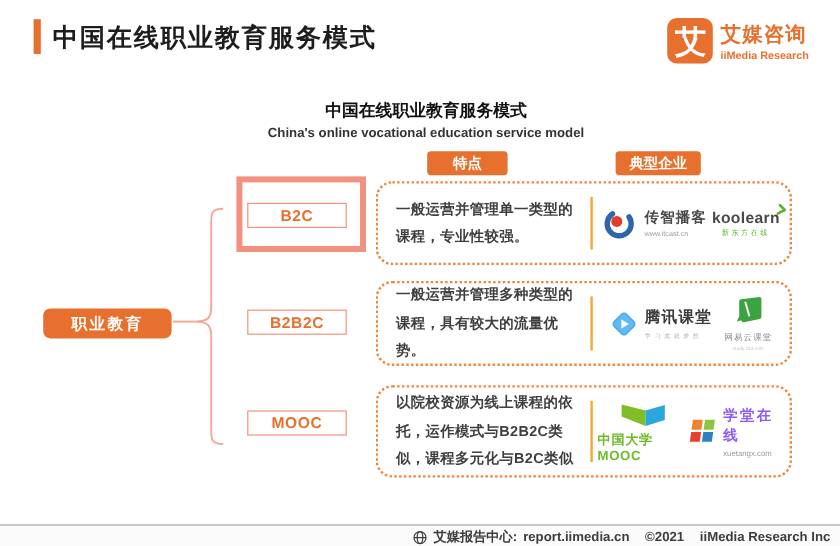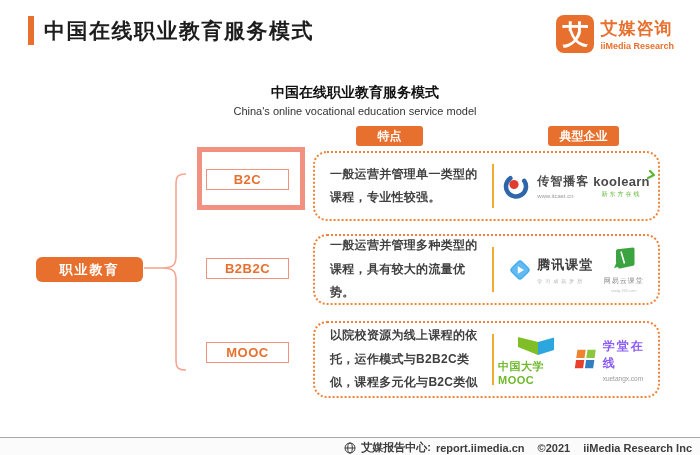--- a/index.html
+++ b/index.html
@@ -13,27 +13,27 @@
   .brand { position:absolute; right:26px; top:15px; display:flex; align-items:center; gap:6px; }
   .brand-icon { width:38px; height:38px; background:#E8702E; border-radius:8px; color:#fff;
     font-size:26px; font-weight:700; display:flex; align-items:center; justify-content:center; }
   .brand-cn { font-size:17px; font-weight:700; color:#E8702E; letter-spacing:1px; }
   .brand-en { font-size:9px; font-weight:700; color:#E8702E; margin-top:1px; }
 
   
   .dtitle { position:absolute; left:155px; top:84px; width:400px; text-align:center;
     font-size:14px; font-weight:700; color:#111; }
   .dsub { position:absolute; left:155px; top:105px; width:400px; text-align:center;
-    font-size:11px; font-weight:400; color:#333; }
+    font-size:11px; font-weight:700; color:#333; }
 
   
   .badge { position:absolute; top:126px; height:20px; background:#E8702E; color:#fff;
     font-size:12px; font-weight:700; border-radius:3px; display:flex; align-items:center; justify-content:center; }
   .badge-feat { left:356px; width:67px; }
-  .badge-comp { left:548px; width:71px; }
+  .badge-comp { left:513px; width:71px; }
 
   
   .root-box { position:absolute; left:36px; top:257px; width:107px; height:25px; background:#E8702E;
     border-radius:6px; color:#fff; font-size:13px; font-weight:700; letter-spacing:2px;
     display:flex; align-items:center; justify-content:center; }
   .brace { position:absolute; left:140px; top:160px; }
 
   
   .hl-frame { position:absolute; left:197px; top:147px; width:108px; height:63px;
     border:5px solid #F29180; background:#fff; }

